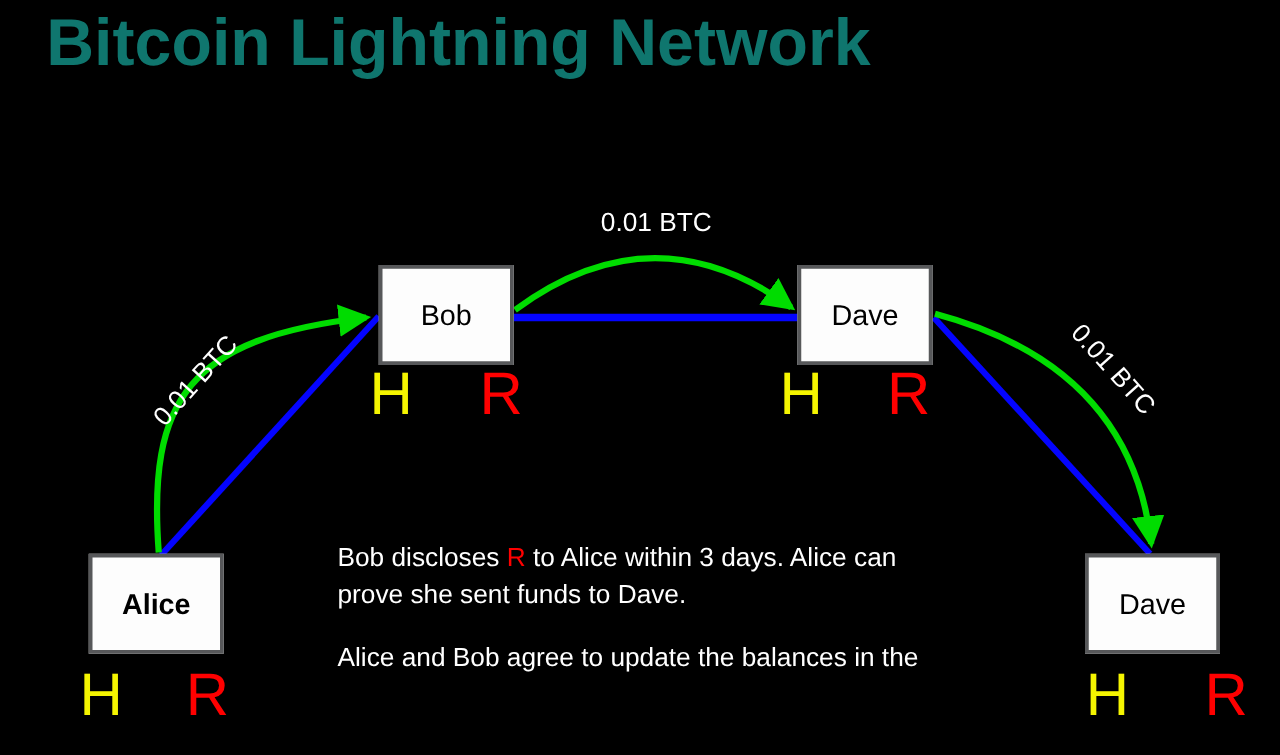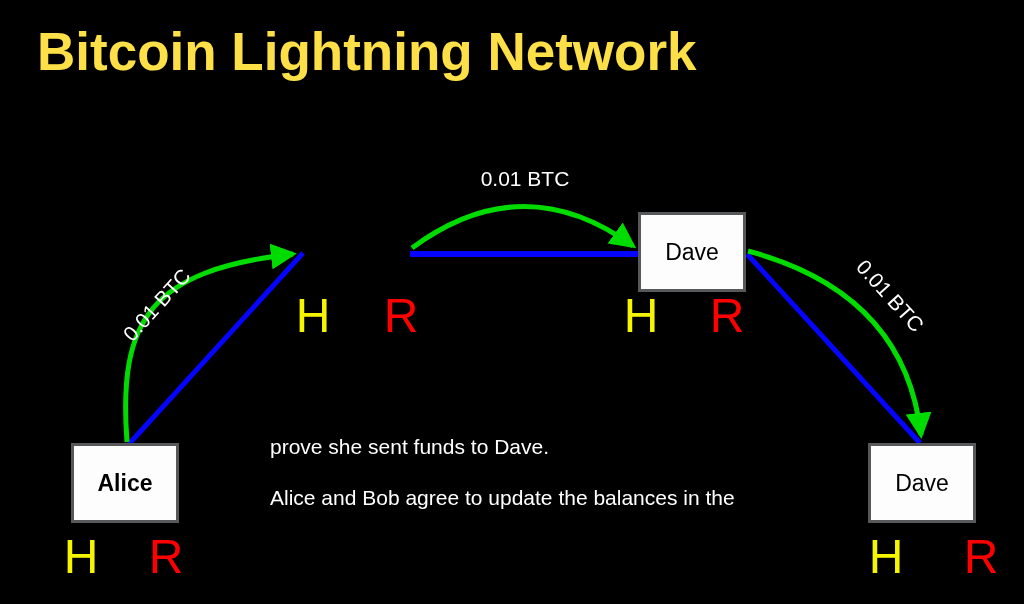--- a/index.html
+++ b/index.html
@@ -11,23 +11,23 @@
   .stage {
     position: relative;
     width: 1024px;
     height: 604px;
     background: #000000;
     overflow: hidden;
   }
   .title {
     position: absolute;
     left: 37px;
-    top: 25px;
+    top: 8px;
     margin: 0;
-    color: #fde047;
+    color: #0f766e;
     font-size: 53px;
     font-weight: bold;
     line-height: 1;
     white-space: nowrap;
     letter-spacing: 0px;
   }
   .links-svg {
     position: absolute;
     left: 0;
     top: 0;
@@ -104,38 +104,42 @@
     <path class="green-line" stroke-width="5" d="M 748 251 Q 905 293 921 435" marker-end="url(#arrowhead)"></path>
   </svg>
 
   <div class="amount rot-left" style="left:157px; top:305px;">0.01 BTC</div>
   <div class="amount" style="left:525px; top:179px;">0.01 BTC</div>
   <div class="amount rot-right" style="left:890px; top:296px;">0.01 BTC</div>
 
   <div class="node" style="left:71px; top:443px;font-weight:bold;">
     <span class="node-label">Alice</span>
   </div>
+  <div class="node" style="left:303px; top:212px;">
+    <span class="node-label">Bob</span>
+  </div>
   <div class="node" style="left:638px; top:212px;">
     <span class="node-label">Dave</span>
   </div>
   <div class="node" style="left:868px; top:443px;">
     <span class="node-label">Dave</span>
   </div>
 
   <span class="hr-letter h-letter" style="left:61px; top:533px;">H</span>
   <span class="hr-letter r-letter" style="left:146px; top:533px;">R</span>
 
   <span class="hr-letter h-letter" style="left:293px; top:292px;">H</span>
   <span class="hr-letter r-letter" style="left:381px; top:292px;">R</span>
 
   <span class="hr-letter h-letter" style="left:621px; top:292px;">H</span>
   <span class="hr-letter r-letter" style="left:707px; top:292px;">R</span>
 
   <span class="hr-letter h-letter" style="left:866px; top:533px;">H</span>
   <span class="hr-letter r-letter" style="left:961px; top:533px;">R</span>
 
   <div class="annotation">
+    <div><span>Bob discloses </span><span class="red-inline">R</span><span> to Alice within 3 days. Alice can</span></div>
     <div>prove she sent funds to Dave.</div>
     <div class="spacer"></div>
     <div>Alice and Bob agree to update the balances in the</div>
   </div>
 
 </div>
 
 </body></html>

